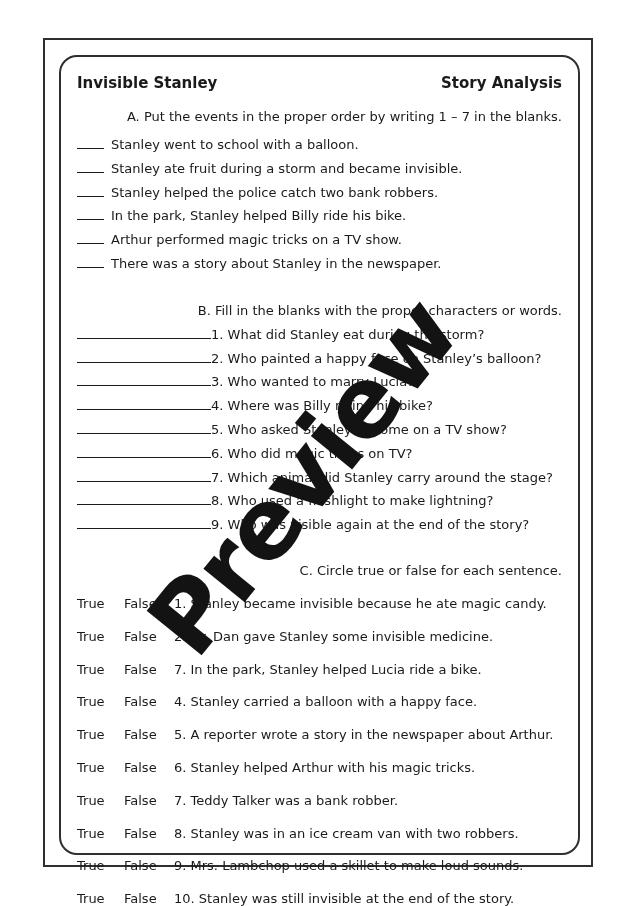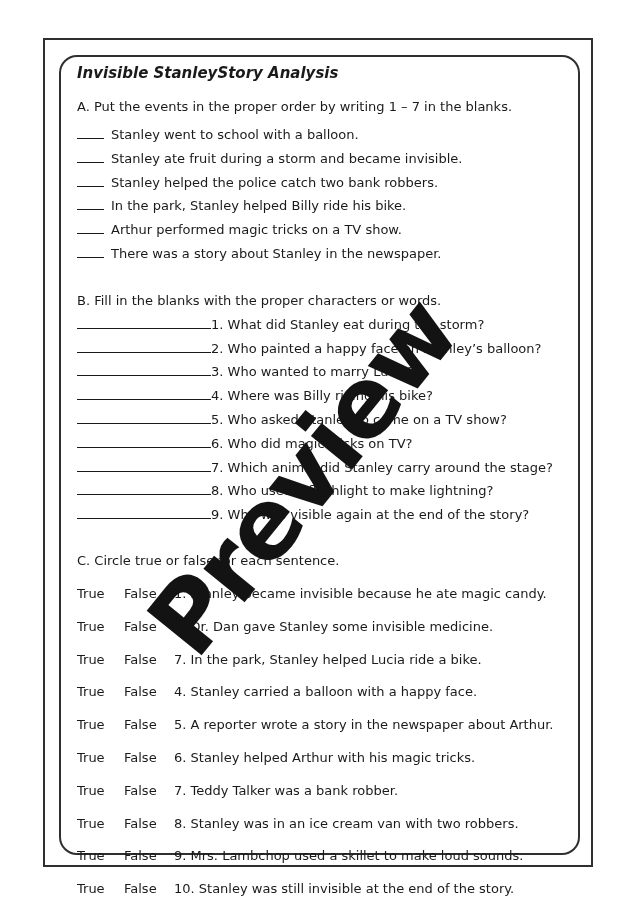--- a/index.html
+++ b/index.html
@@ -32,31 +32,32 @@
     width: 521px;
     height: 800px;
     box-sizing: border-box;
     border: 2px solid #2f2f2f;
     border-radius: 18px;
     padding: 6px 16px 0 16px;
     background: #ffffff;
   }
   .head-row {
     display: flex;
+    justify-content: space-between;
     align-items: baseline;
     font-weight: bold;
     font-size: 15px;
     line-height: 20px;
-    margin-top: 0;
-    font-style: italic;
+    margin-top: 10px;
   }
   .instruction {
     font-size: 13px;
     line-height: 24px;
     white-space: nowrap;
+    text-align: right;
   }
   .instr-a { margin-top: 12px; }
   .instr-b { margin-top: 23px; }
   .instr-c { margin-top: 22px; }
   .list-a { margin-top: 4px; }
   .row {
     font-size: 13px;
     line-height: 23.8px;
     white-space: nowrap;
   }

